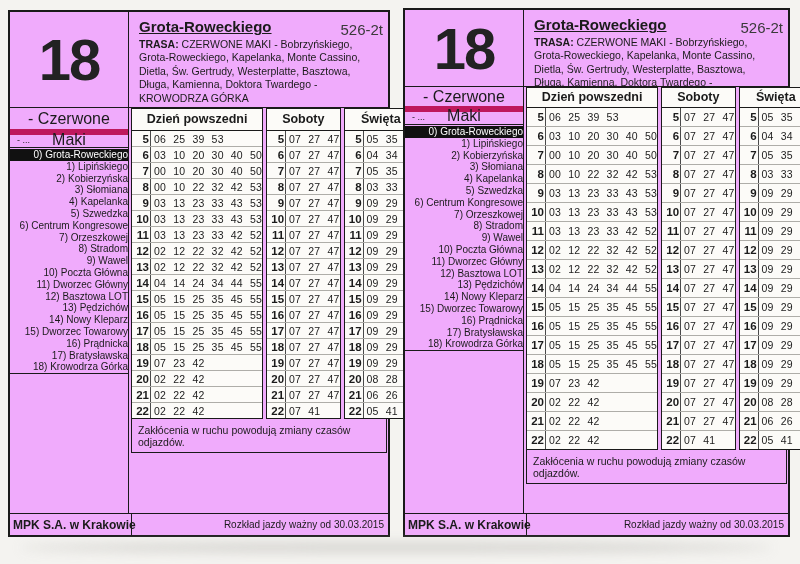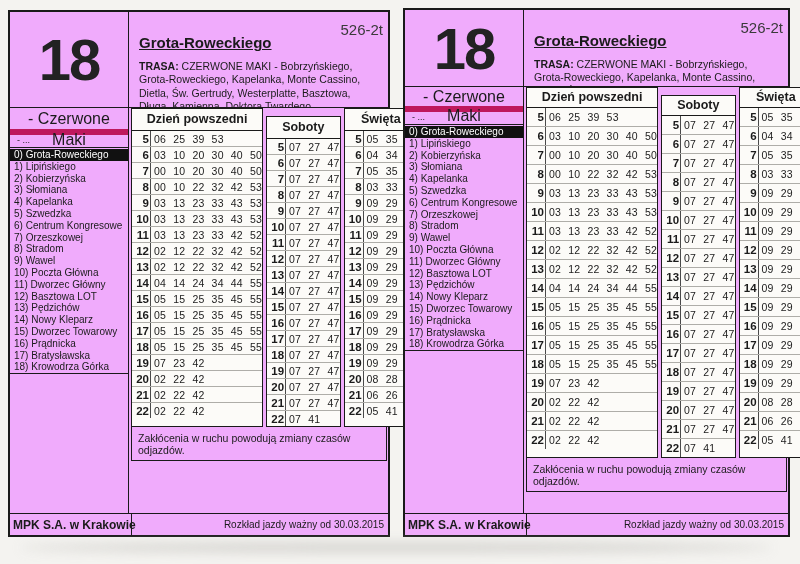--- a/index.html
+++ b/index.html
@@ -22,40 +22,40 @@
   }
   .card--left{left:8px;top:10px;width:382px;height:527px;
     --header-h:95px;--thead-h:21px;--row-h:15px;}
   .card--right{left:403px;top:8px;width:387px;height:529px;
     --header-h:76px;--thead-h:19px;--row-h:18px;}
 
   .card-header{display:flex;height:var(--header-h);border-bottom:1px solid #1a1a1a;flex:0 0 auto;}
   .line-cell{width:118px;flex:0 0 118px;border-right:1px solid #1a1a1a;
     display:flex;align-items:center;justify-content:center;
     font-size:58px;font-weight:bold;letter-spacing:-2px;color:#222;}
-  .title-cell{flex:1;position:relative;padding:22px 8px 0 10px;overflow:hidden;}
+  .title-cell{flex:1;position:relative;padding:6px 8px 0 10px;overflow:hidden;}
   .route-title{font-weight:bold;font-size:15px;text-decoration:underline;display:inline-block;}
   .route-code{position:absolute;top:9px;right:5px;font-size:15px;color:#3a3a3a;}
-  .route-desc{font-size:10.5px;line-height:1.28;margin-top:8px;padding-right:14px;}
+  .route-desc{font-size:10.5px;line-height:1.28;margin-top:2px;padding-right:14px;}
   .route-desc b{font-size:10.5px;}
 
   .card-body{display:flex;flex:1;min-height:0;}
   .stops-col{width:118px;flex:0 0 118px;border-right:1px solid #1a1a1a;display:flex;flex-direction:column;}
   .stops-header{height:var(--thead-h);line-height:var(--thead-h);border-bottom:6px solid #be185d;
     font-size:16px;text-align:center;}
   .stops-sub{height:12px;line-height:11px;border-bottom:1px solid #1a1a1a;font-size:9px;padding-left:7px;}
-  .stops-list{border-bottom:1px solid #1a1a1a;padding-top:1px;}
+  .stops-list{border-bottom:1px solid #1a1a1a;padding-top:1px;text-align:right;}
   .stop{font-size:10px;line-height:11.8px;padding-left:4px;white-space:nowrap;overflow:hidden;}
   .stop.hl{background:#111;color:#fff;}
 
   .main-col{flex:1;display:flex;flex-direction:column;min-width:0;padding:0 1px 0 2px;}
   .tables-wrap{display:flex;gap:3px;flex:0 0 auto;}
   .block{border:1px solid #1a1a1a;display:flex;flex-direction:column;background:#fcfbf8;}
   .block-weekday{flex:132 0 0;}
-  .block-sat{flex:66 0 0;margin-top:8px;}
+  .block-sat{flex:66 0 0;}
   .block-sun{flex:58 0 0;}
   .block-header{height:var(--thead-h);line-height:var(--thead-h);border-bottom:1px solid #1a1a1a;
     font-weight:bold;font-size:12.5px;text-align:center;white-space:nowrap;overflow:hidden;}
   .trow{display:flex;height:var(--row-h);border-bottom:1px solid #aeada8;align-items:center;}
   .trow:last-child{border-bottom:none;}
   .hcell{width:17px;flex:0 0 17px;border-right:1px solid #4a4a4a;font-weight:bold;font-size:11.5px;
     text-align:right;padding-right:1px;align-self:stretch;display:flex;align-items:center;justify-content:flex-end;}
   .mcell{flex:1;font-size:10.5px;padding-left:3px;word-spacing:4px;letter-spacing:.2px;
     white-space:nowrap;overflow:hidden;}
   .note-box{border:1px solid #1a1a1a;border-top:none;font-size:10.5px;padding:5px 6px 4px;flex:0 0 auto;}

